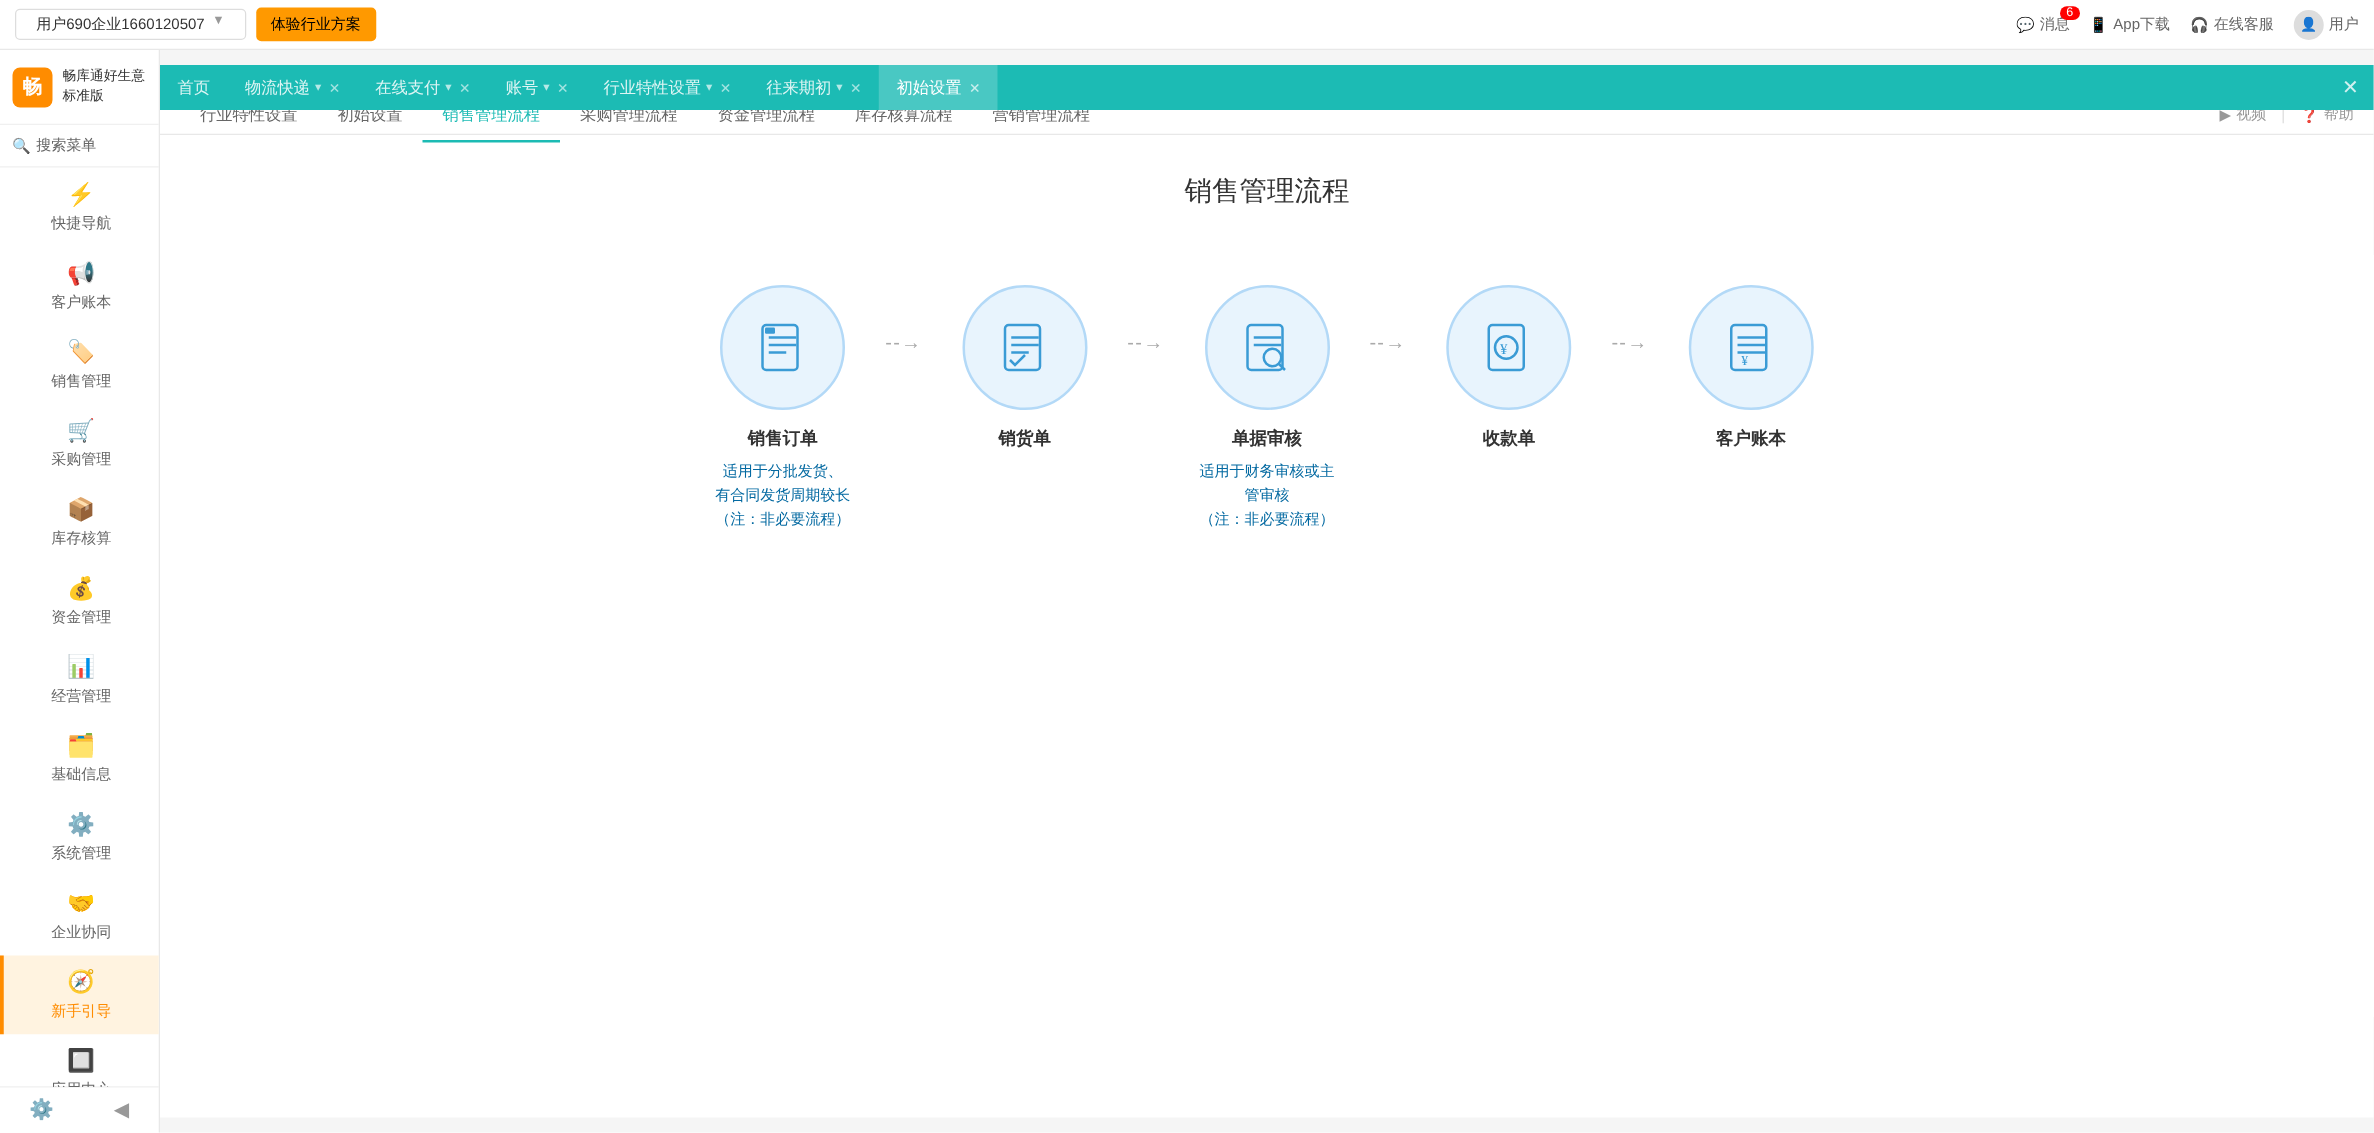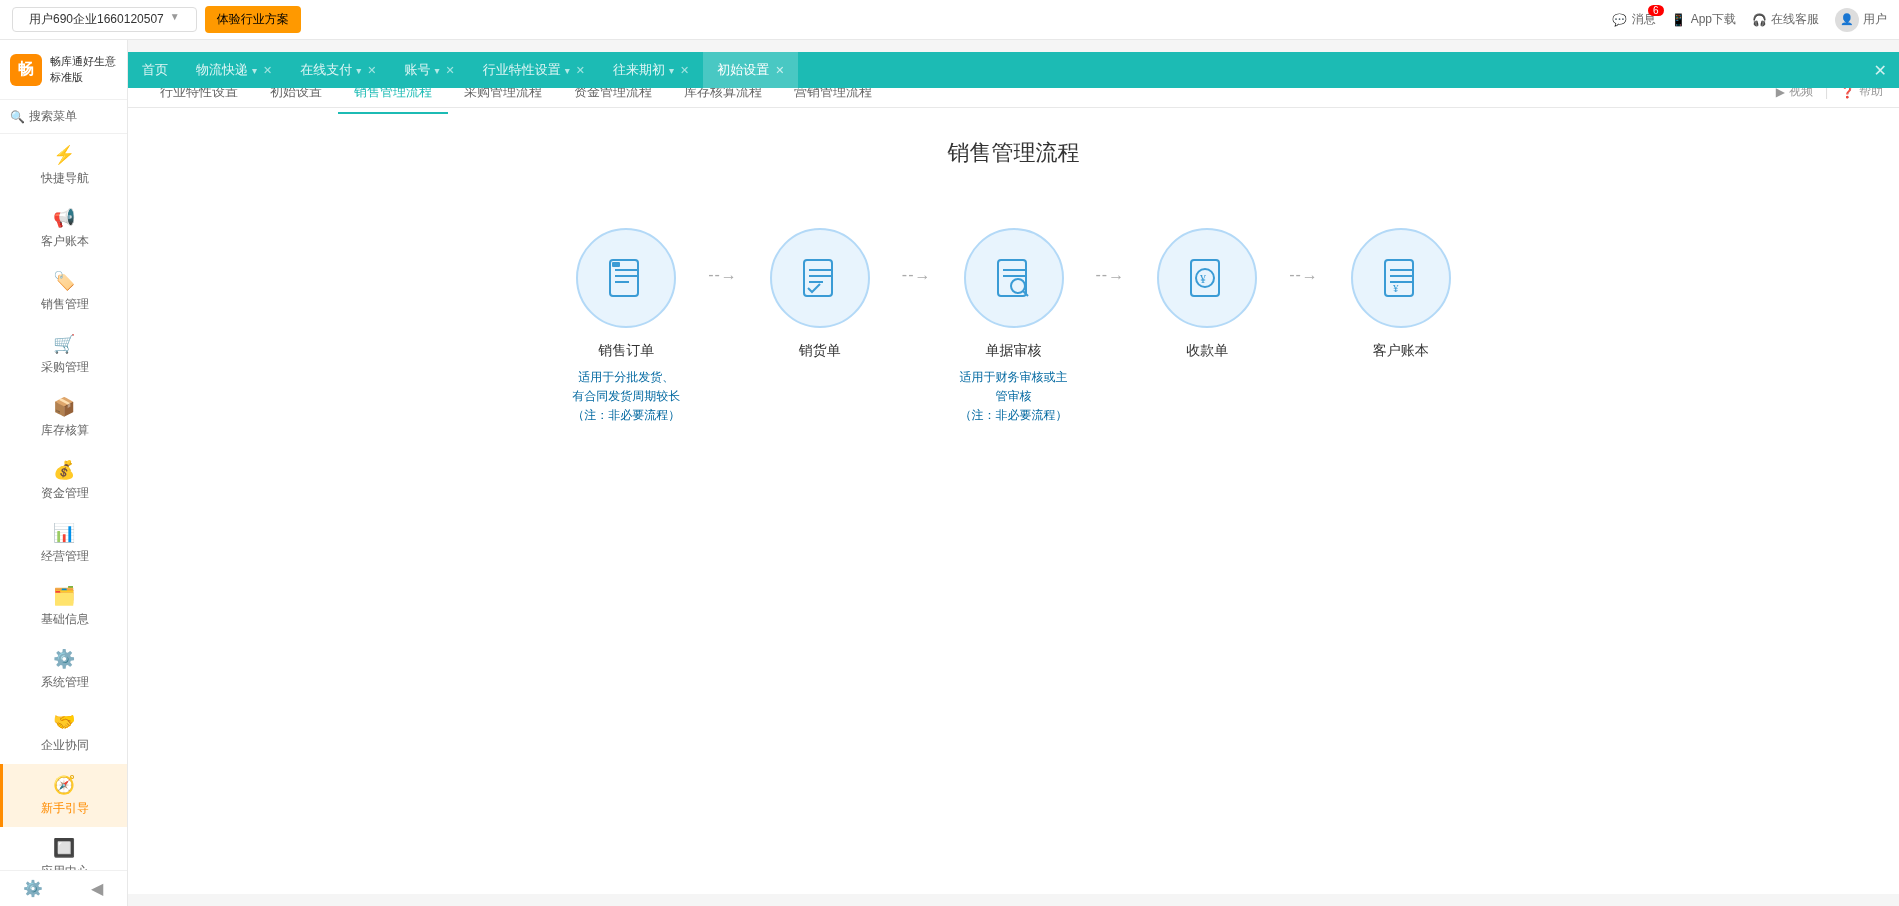--- a/index.html
+++ b/index.html
@@ -229,21 +229,21 @@
       background: #e8f4fd;
       display: flex;
       align-items: center;
       justify-content: center;
       margin-bottom: 14px;
     }
     .flow-step-name {
       font-size: 14px;
       color: #333;
       margin-bottom: 8px;
-      font-weight: 400;
+      font-weight: 700;
       text-align: center;
     }
     .flow-step-desc {
       font-size: 12px;
       color: #0369a1;
       text-align: center;
       line-height: 1.6;
     }
     .flow-arrow {
       display: flex;

